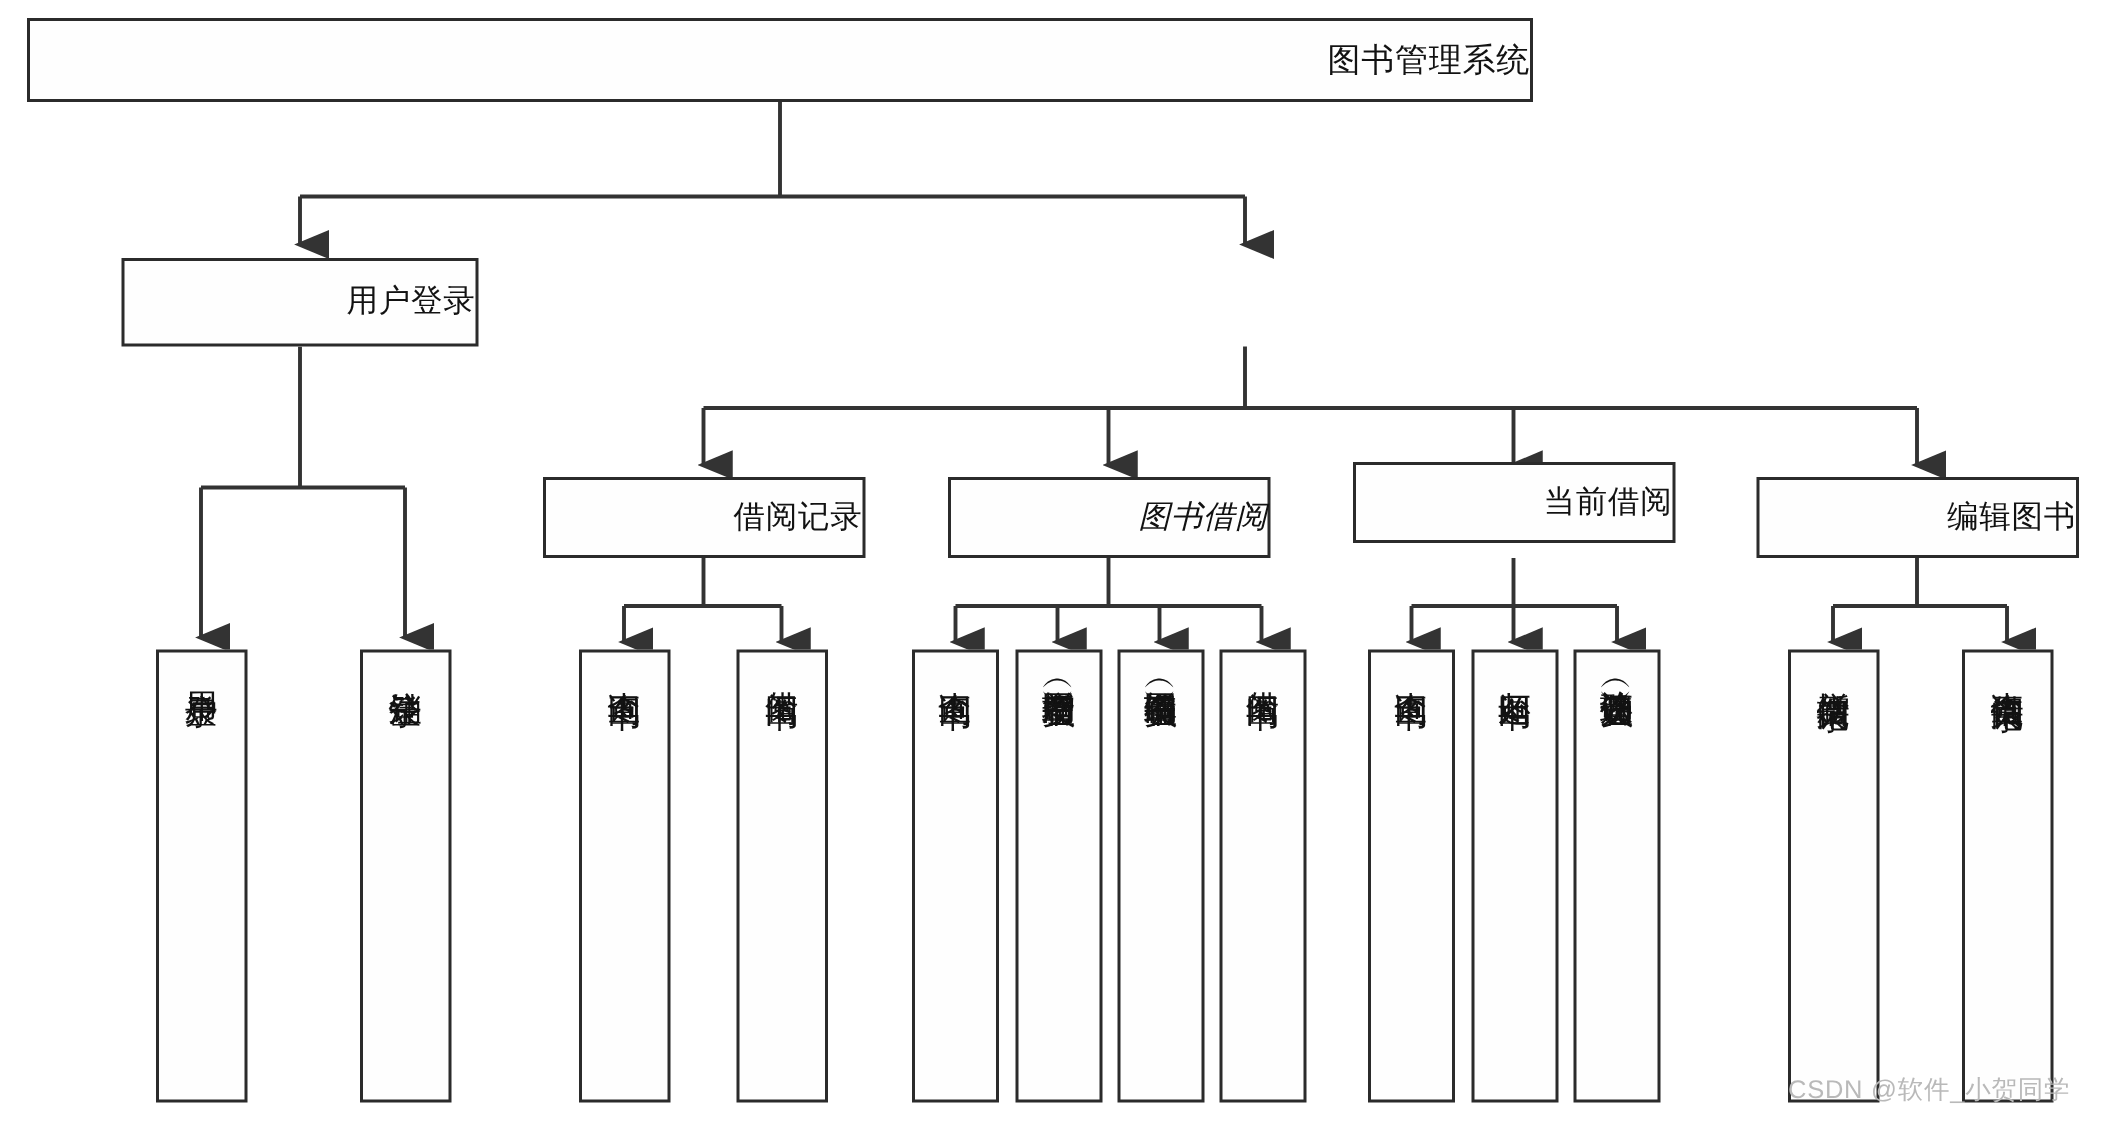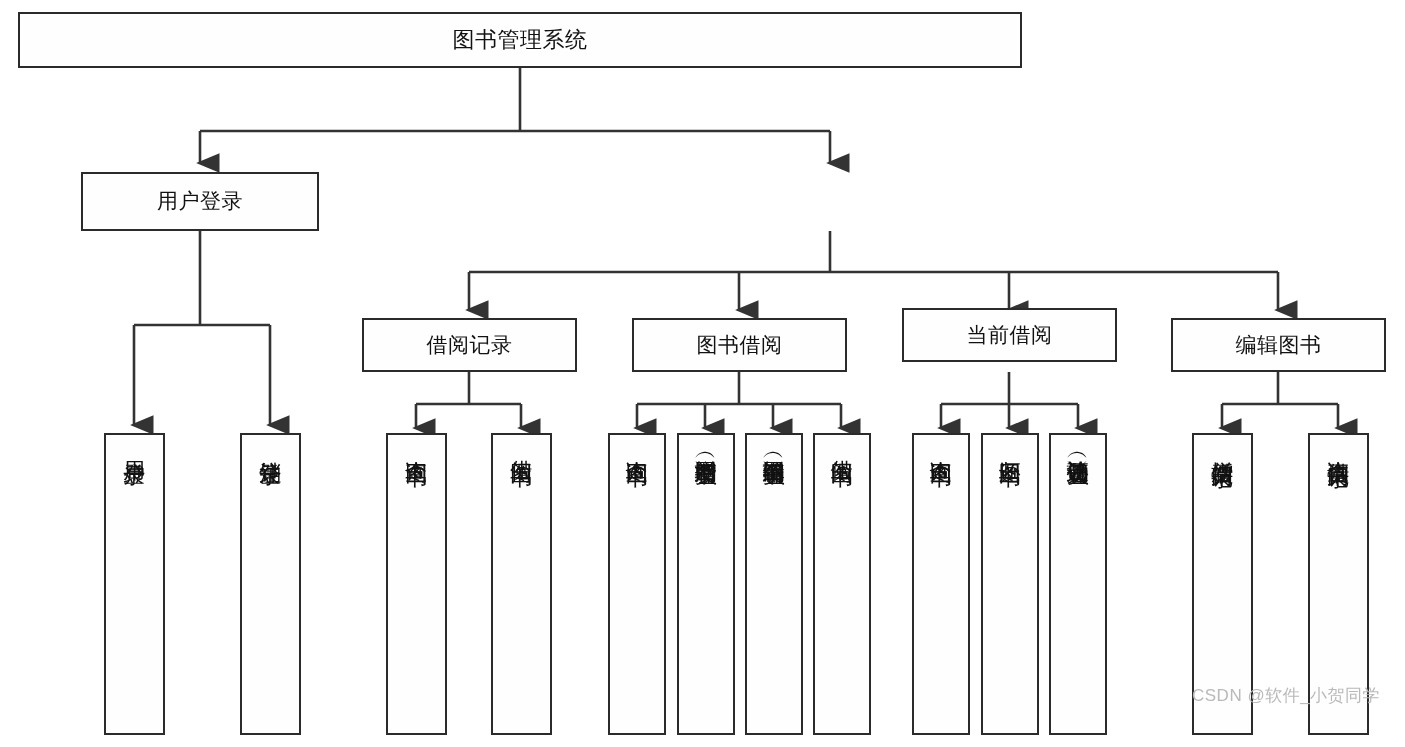--- a/index.html
+++ b/index.html
@@ -26,21 +26,21 @@
     height: 747px;
     pointer-events: none;
   }
   .node {
     position: absolute;
     box-sizing: border-box;
     background: #fefefe;
     border: 2px solid #2b2b2b;
     display: flex;
     align-items: center;
-    justify-content: center;
+    justify-content: flex-end;
     color: #121212;
     z-index: 2;
   }
   .node-label {
     display: block;
     text-align: center;
     line-height: 1.18;
     letter-spacing: 0.5px;
     color: #121212;
   }
@@ -141,21 +141,21 @@
 
   <div class="node horiz" style="left:81px; top:172px; width:238px; height:59px;">
     <span class="node-label">用户登录</span>
   </div>
 
 
   <div class="node horiz" style="left:362px; top:318px; width:215px; height:54px;">
     <span class="node-label">借阅记录</span>
   </div>
 
-  <div class="node horiz" style="left:632px; top:318px; width:215px; height:54px;">
+  <div class="node horiz" style="left:632px; top:318px; width:215px; height:54px;font-style:italic;">
     <span class="node-label">图书借阅</span>
   </div>
 
   <div class="node horiz" style="left:902px; top:308px; width:215px; height:54px;">
     <span class="node-label">当前借阅</span>
   </div>
 
   <div class="node horiz" style="left:1171px; top:318px; width:215px; height:54px;">
     <span class="node-label">编辑图书</span>
   </div>
@@ -205,15 +205,15 @@
   </div>
 
   <div class="node vert" style="left:1192px; top:433px; width:61px; height:302px;">
     <span class="node-label">新增借阅记录</span>
   </div>
 
   <div class="node vert" style="left:1308px; top:433px; width:61px; height:302px;">
     <span class="node-label">查询借阅记录</span>
   </div>
 
-  <div class="watermark" style="left:1192px; top:684px;">CSDN @软件_小贺同学</div>
+  <div class="watermark" style="left:1192px; top:715px;">CSDN @软件_小贺同学</div>
 
 </div>
 
 </body></html>

